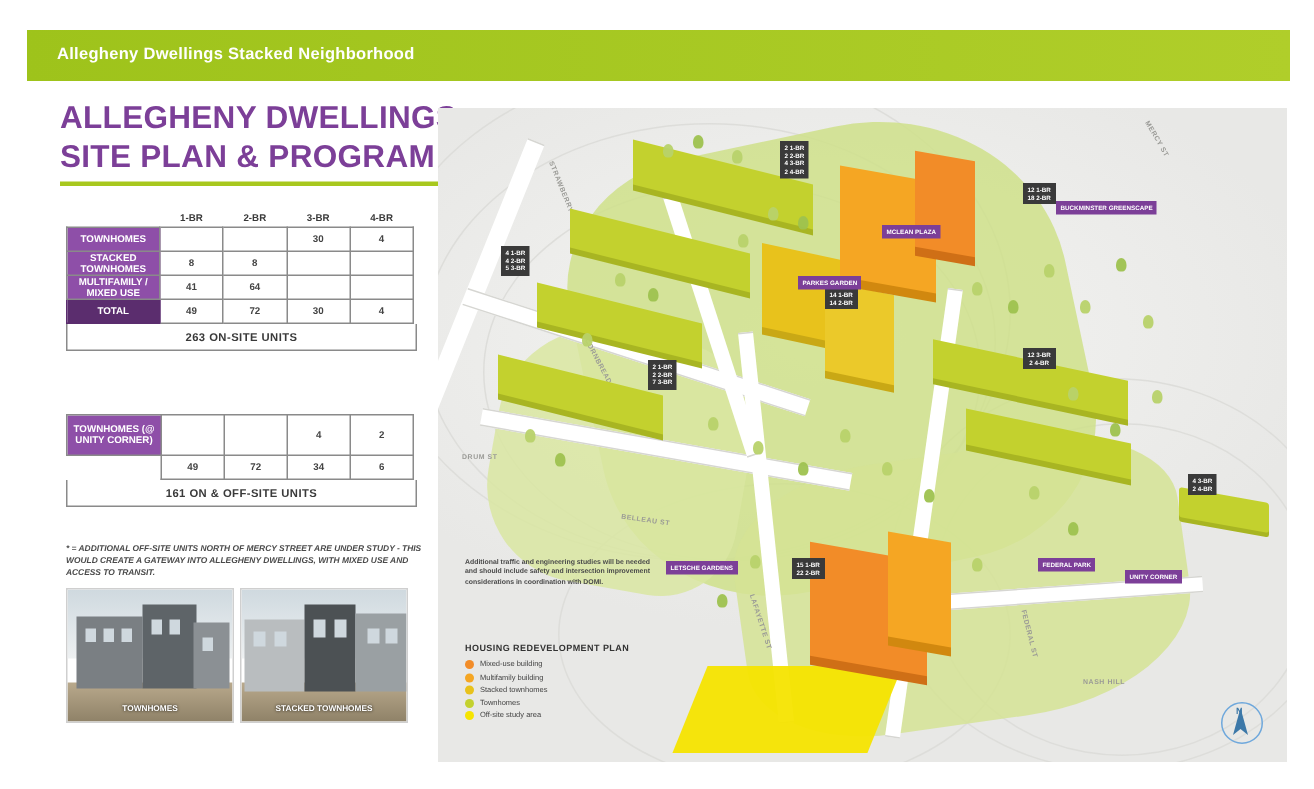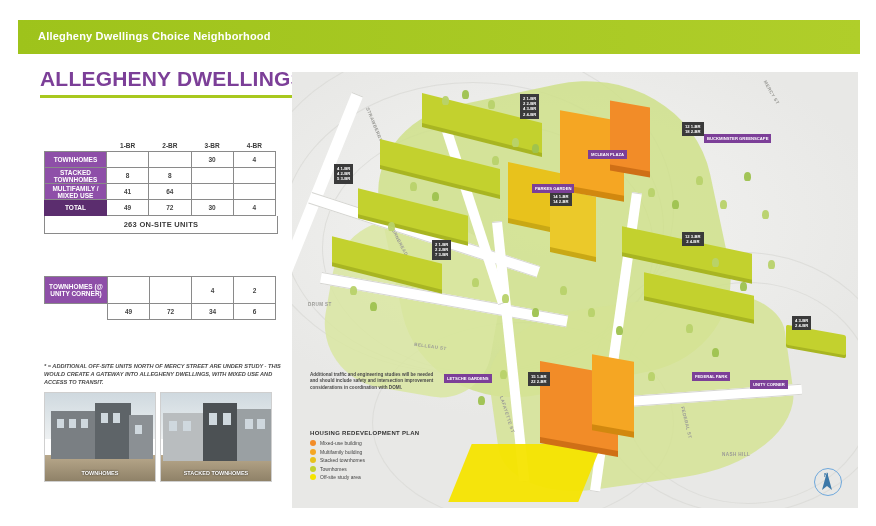--- a/index.html
+++ b/index.html
@@ -332,24 +332,25 @@
     background:#f6e400;
     opacity:.95;
   }
 </style>
 </head>
 <body>
 
 <div class="slide">
 
   <div class="banner-skew"></div>
-  <div class="banner-text">Allegheny Dwellings Choice Neighborhood</div>
+  <div class="banner-text">Allegheny Dwellings Stacked Neighborhood</div>
 
   <div class="title-block">
     <div class="title-line1">ALLEGHENY DWELLINGS</div>
+    <div class="title-line2">SITE PLAN &amp; PROGRAM</div>
     <div class="title-underline"></div>
   </div>
 
   <div class="tbl-wrap">
     <table class="unit-table">
       <tbody>
           <tr>
         <th class="colhdr" style="width:62px"></th>
         <th class="colhdr">1-BR</th>
         <th class="colhdr">2-BR</th>
@@ -401,20 +402,21 @@
       </tr>
       <tr>
         <td style="border:none"></td>
         <td>49</td>
         <td>72</td>
         <td>34</td>
         <td>6</td>
       </tr>
     </tbody>
       </table>
+    <div class="summary-band2">161 ON &amp; OFF-SITE UNITS</div>
   </div>
 
   <div class="footnote">* = ADDITIONAL OFF-SITE UNITS NORTH OF MERCY STREET ARE UNDER STUDY - THIS WOULD CREATE A GATEWAY INTO ALLEGHENY DWELLINGS, WITH MIXED USE AND ACCESS TO TRANSIT.</div>
 
   <div class="photo photo1">
     <div class="ph-sky"></div>
     <div class="ph-ground"></div>
     <div class="ph-bldg a"></div>
     <div class="ph-bldg b"></div>
     <div class="ph-bldg c"></div>

